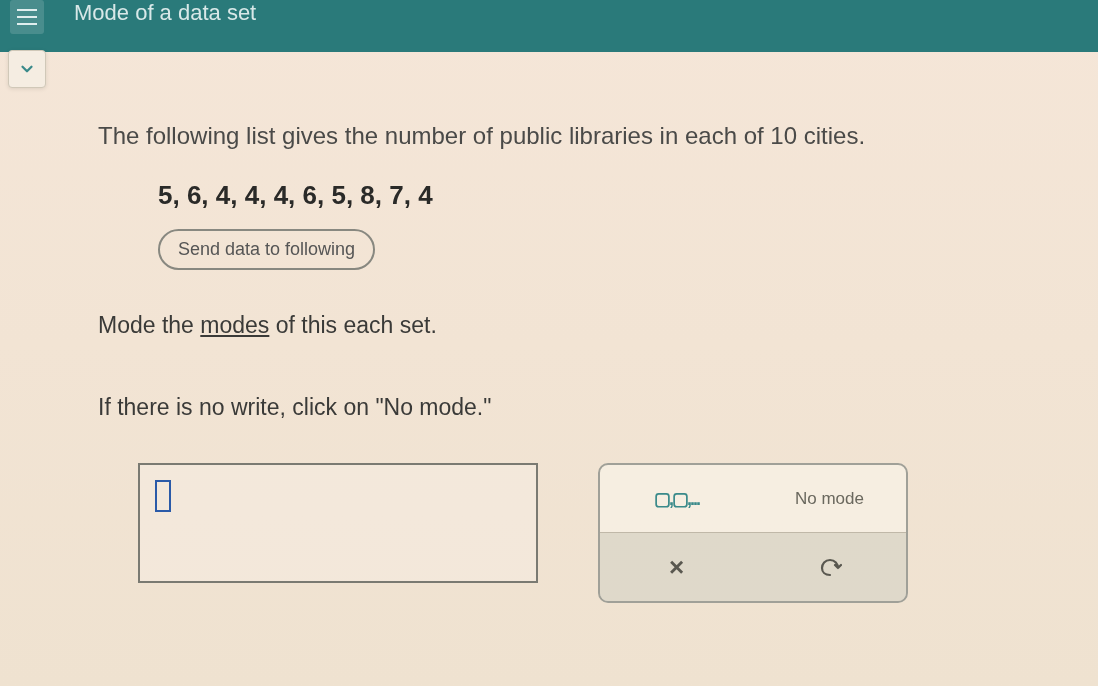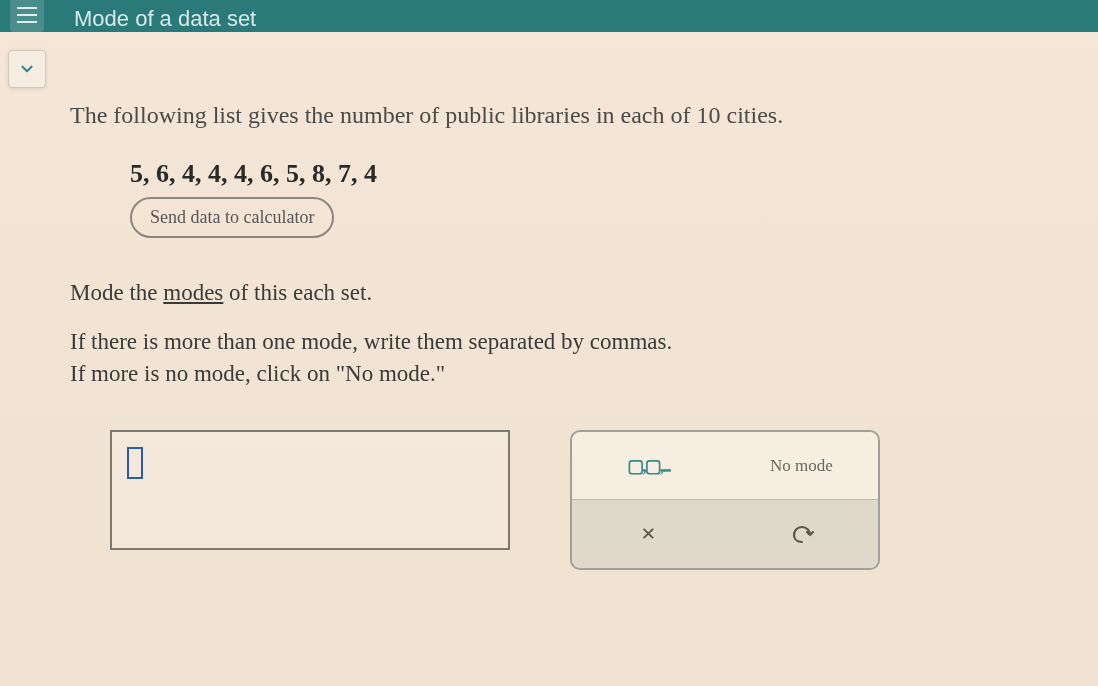--- a/index.html
+++ b/index.html
@@ -6,23 +6,23 @@
     body {
       font-family: Arial, Helvetica, sans-serif;
       background: linear-gradient(180deg, #f5e6d8 0%, #efe2d0 100%);
       width: 1098px;
       height: 686px;
       overflow: hidden;
       position: relative;
     }
     .header-bar {
       background: #2a7a7a;
-      height: 32px;
-      display: flex;
-      align-items: flex-end;
+      height: 52px;
+      display: flex;
+      align-items: flex-start;
       color: #d0e0e0;
       padding-left: 10px;
     }
     .hamburger {
       width: 34px;
       height: 34px;
       background: rgba(255,255,255,0.15);
       border-radius: 3px;
       display: flex;
       flex-direction: column;
@@ -52,35 +52,34 @@
       border: 1px solid #d0c8b8;
       border-radius: 4px;
       display: flex;
       align-items: center;
       justify-content: center;
       cursor: pointer;
       box-shadow: 0 1px 4px rgba(0,0,0,0.1);
     }
     .collapse-btn svg { width: 18px; height: 18px; }
     .content {
-      padding: 70px 50px 40px 70px;
+      padding: 70px 50px 40px 98px;
       color: #3a3a38;
-      font-family: Liberation Serif, serif;
     }
     .intro {
       font-size: 24px;
       color: #4a4a48;
       margin-bottom: 30px;
     }
     .data-list {
       font-size: 26px;
       font-weight: bold;
       color: #2a2a28;
       margin-left: 60px;
-      margin-bottom: 8px;
+      margin-bottom: 18px;
     }
     .send-data-btn {
       margin-left: 60px;
       border: 2px solid #888880;
       border-radius: 22px;
       padding: 8px 18px;
       font-size: 18px;
       color: #555;
       background: transparent;
       cursor: pointer;
@@ -180,29 +179,29 @@
 
 <div class="collapse-btn">
   <svg viewBox="0 0 24 24">
     <path d="M6 9 L12 15 L18 9" fill="none" stroke="#3a8a8a" stroke-width="3" stroke-linecap="round" stroke-linejoin="round"></path>
   </svg>
 </div>
 
 <div class="content">
   <div class="intro">The following list gives the number of public libraries in each of 10 cities.</div>
   <div class="data-list">5, 6, 4, 4, 4, 6, 5, 8, 7, 4</div>
-  <div class="send-data-btn">Send data to calculator</div>
+  <div class="send-data-btn">Send data to following</div>
 
   <div class="prompt1">
     <span>Mode the </span><span class="modes-word">modes</span><span> of this each set.</span>
   </div>
 
   <div class="prompt2">
-    <span>If there is more than one mode, write them separated by commas.</span><br>
-    <span>If more is no mode, click on "No mode."</span>
+    <br>
+    <span>If there is no write, click on "No mode."</span>
   </div>
 
   <div class="answer-row">
     <div class="answer-box">
       <span class="cursor-box"></span>
     </div>
 
     <div class="button-panel">
       <div class="panel-row">
         <div class="panel-cell">

